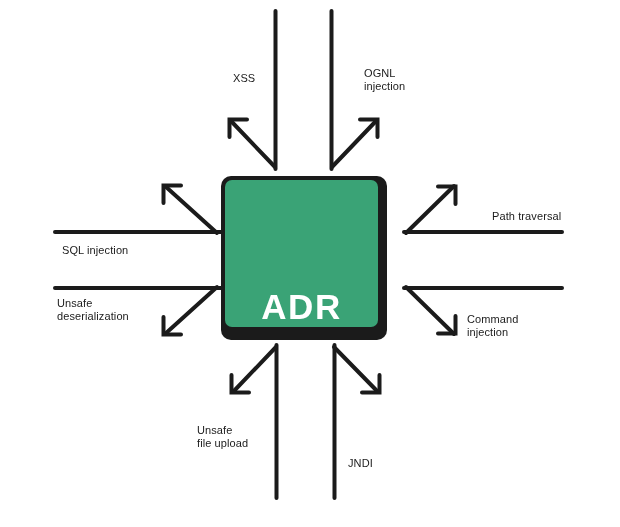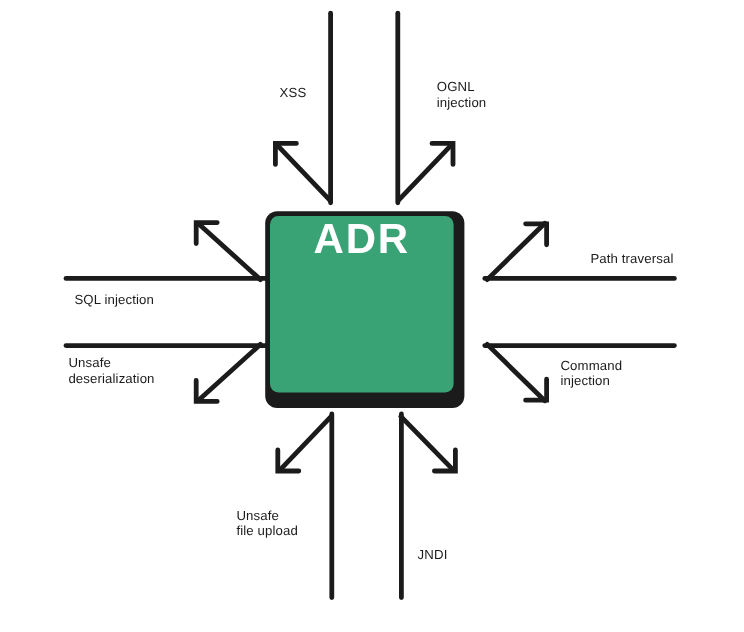--- a/index.html
+++ b/index.html
@@ -33,38 +33,38 @@
     letter-spacing: 0.1px;
     color: var(--ink);
     white-space: nowrap;
   }
   .lbl span { display: block; }
   #lbl-xss    { left: 233px; top: 72px; }
   #lbl-ognl   { left: 348px; top: 67px; margin-left: 16px; }
   #lbl-sql    { left: 62px;  top: 212px; margin-top: 32px; }
   #lbl-path   { left: 492px; top: 210px; }
   #lbl-deser  { left: 57px;  top: 297px; }
-  #lbl-cmd    { left: 467px; top: 299px; }
+  #lbl-cmd    { left: 467px; top: 313px; }
   #lbl-upload { left: 197px; top: 424px; }
   #lbl-jndi   { left: 348px; top: 426px; margin-top: 31px; }
 
   .adr-box {
     position: absolute;
     left: 221px; top: 176px;
     width: 166px; height: 164px;
     background: var(--ink);
     border-radius: 10px;
   }
   .adr-inner {
     position: absolute;
     left: 4px; top: 4px; right: 9px; bottom: 13px;
     background: var(--accent-green);
     border-radius: 7px;
     display: flex;
-    align-items: flex-start;
+    align-items: flex-end;
     justify-content: center;
   }
   .adr-text {
     color: var(--center-text);
     font-weight: bold;
     font-size: 35px;
     letter-spacing: 1.5px;
   }
 </style>
 </head>

